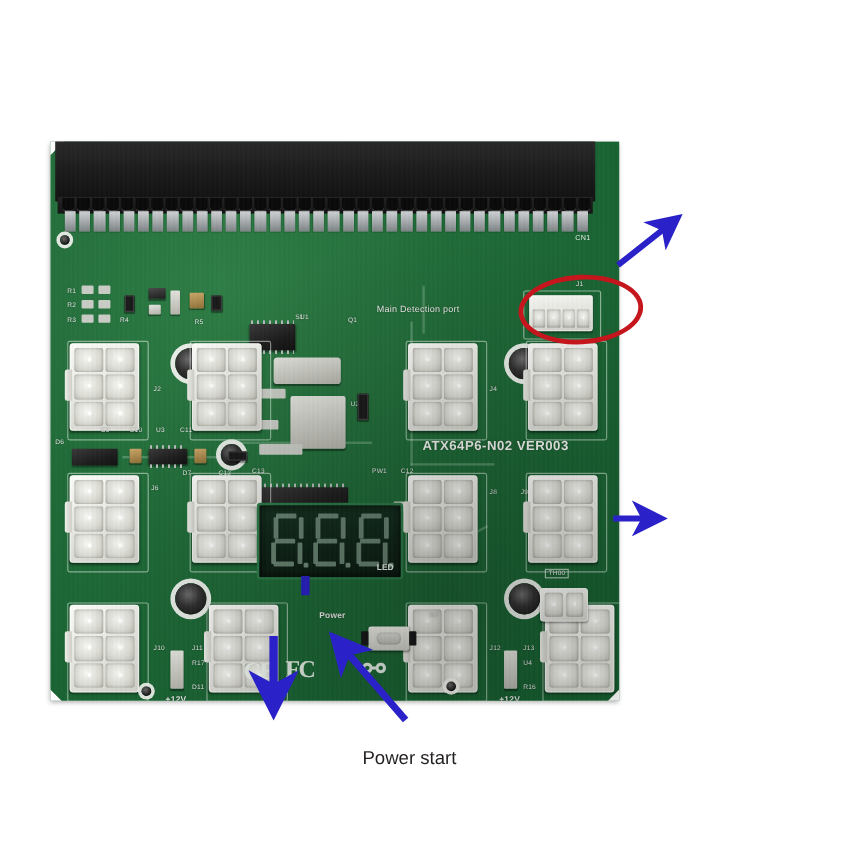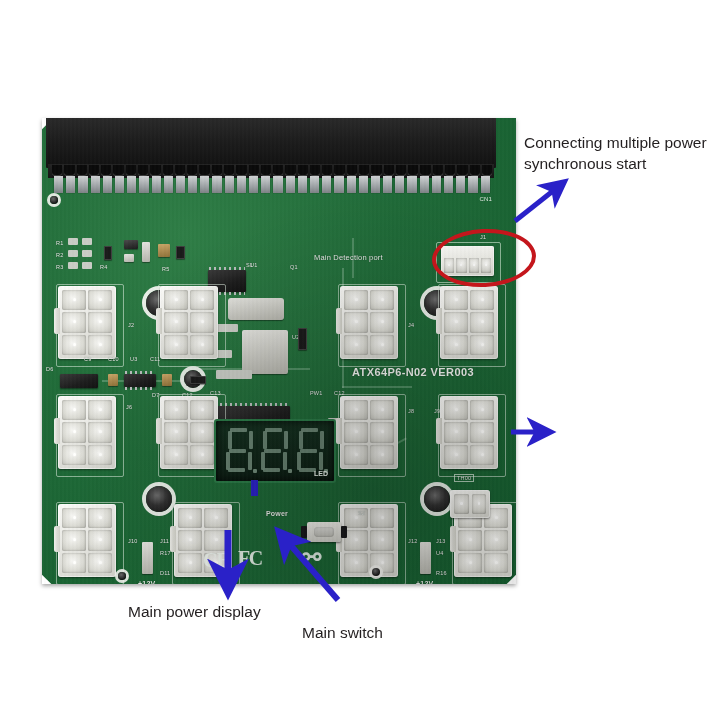--- a/index.html
+++ b/index.html
@@ -814,21 +814,18 @@
 
     <path d="M 515,221 L 563,183" stroke="#2a21c8" stroke-width="5" fill="none" marker-end="url(#ah)"></path>
 
     <path d="M 511,432 L 549,432" stroke="#2a21c8" stroke-width="5" fill="none" marker-end="url(#ah)"></path>
 
     <path d="M 228,530 L 228,590" stroke="#2a21c8" stroke-width="7" fill="none" marker-end="url(#ah)"></path>
 
     <path d="M 338,600 L 280,533" stroke="#2a21c8" stroke-width="6" fill="none" marker-end="url(#ah)"></path>
   </svg>
 
-  <div class="annot" id="annot-sync">Connecting multiple power
- synchronous start</div>
-
-
-  <div class="annot" id="annot-disp">Main power display</div>
-
-  <div class="annot" id="annot-switch">Main switch</div>
+
+
+
+  <div class="annot" id="annot-switch">Power start</div>
 
 </div>
 
 </body></html>

